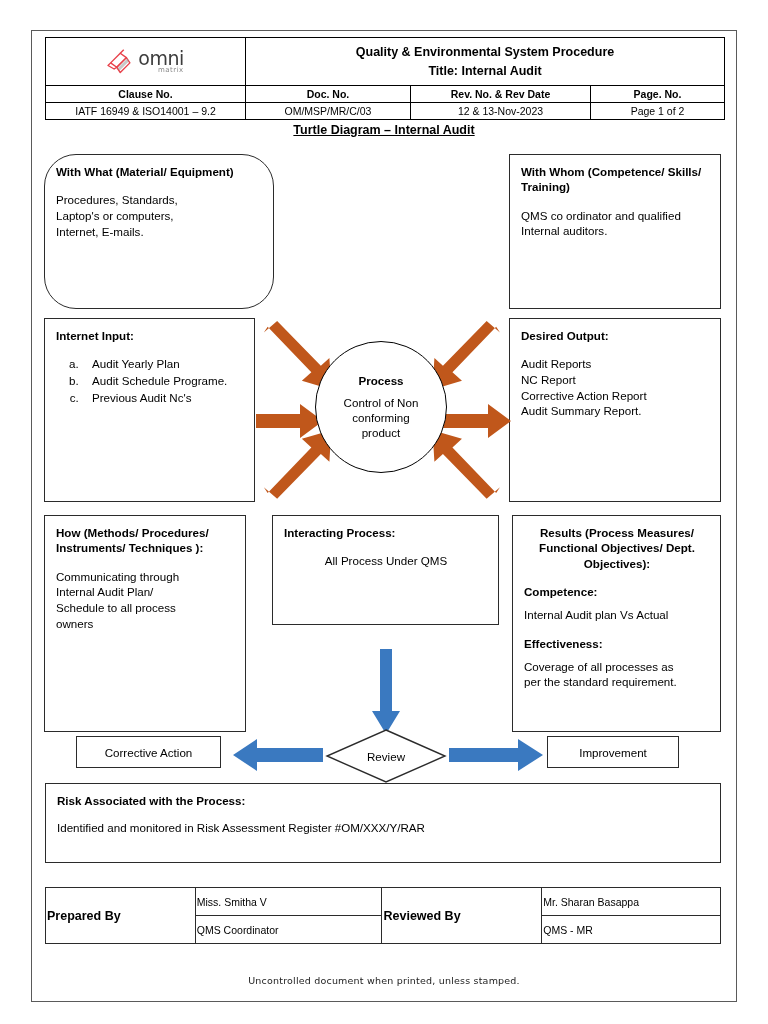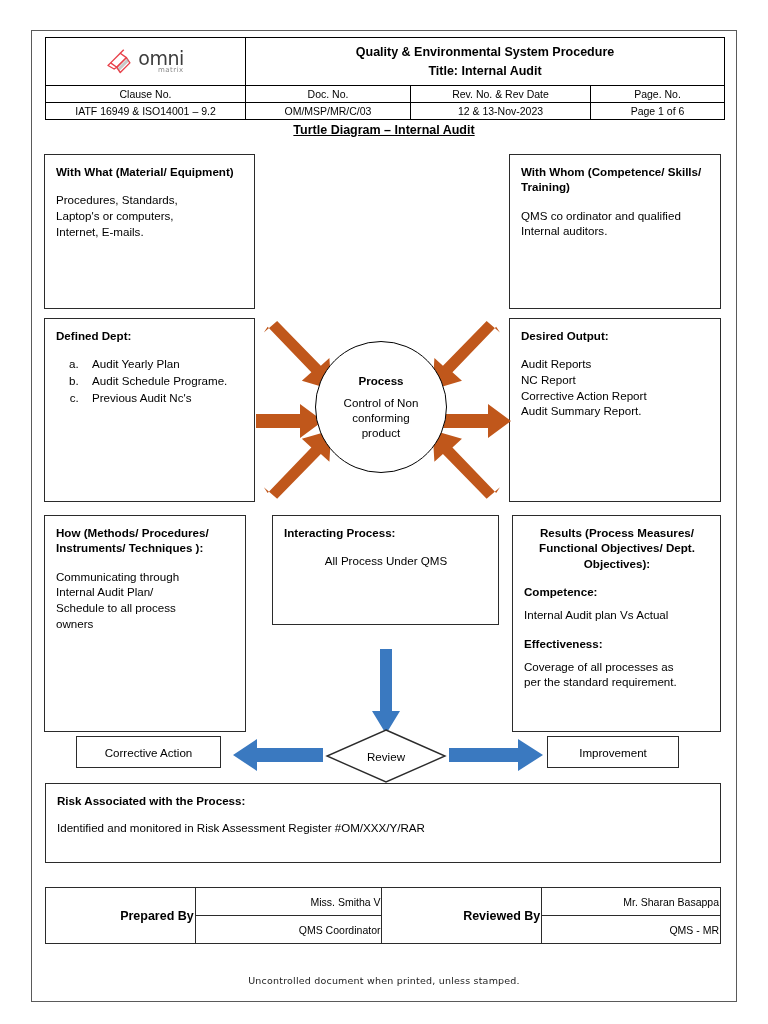--- a/index.html
+++ b/index.html
@@ -43,21 +43,21 @@
     font-size: 7px; color: #8a8a8a; letter-spacing: 0.5px;
     text-align: right; margin-top: -1px;
     font-family: "DejaVu Sans", sans-serif;
   }
 
   .title-cell { text-align: center; padding: 5px 4px 7px; }
   .title-l1 { font-size: 12.5px; font-weight: bold; line-height: 1.45; }
   .title-l2 { font-size: 12.5px; font-weight: bold; line-height: 1.45; }
 
   .meta-head td, .meta-val td { text-align: center; font-size: 10.5px; height: 17px; }
-  .meta-head td { padding: 1px 2px; }
+  .meta-head td { padding: 1px 2px; font-weight: bold; }
   .meta-val td { padding: 1px 2px; }
 
   
   .diag-title {
     position: absolute; left: 0; right: 0; top: 92px;
     text-align: center; font-size: 12.5px; font-weight: bold;
   }
   .diag-title span { text-decoration: underline; }
 
   
@@ -69,21 +69,21 @@
   }
   .tbox .bh {
     font-size: 11.6px; font-weight: bold; line-height: 1.32;
     margin: 0 0 13px 0;
   }
   .tbox .bb {
     font-size: 11.6px; line-height: 1.35; margin: 0;
   }
 
   
-  #box-withwhat   { left: 12px;  top: 123px; width: 211px; height: 155px; }
+  #box-withwhat   { left: 12px;  top: 123px; width: 230px; height: 155px; border-radius: 32px; }
   #box-withwhom   { left: 477px; top: 123px; width: 212px; height: 155px; }
   #box-input      { left: 12px;  top: 287px; width: 211px; height: 184px; }
   #box-output     { left: 477px; top: 287px; width: 212px; height: 184px; }
   #box-how        { left: 12px;  top: 484px; width: 202px; height: 217px; }
   #box-interact   { left: 240px; top: 484px; width: 227px; height: 110px; }
   #box-results    { left: 480px; top: 484px; width: 209px; height: 217px; }
   #box-risk       { left: 13px;  top: 752px; width: 676px; height: 80px; }
 
   
   .alist { margin: 0; padding: 0 0 0 26px; font-size: 11.6px; line-height: 1.36; }
@@ -148,21 +148,21 @@
 
   
   .sig-table {
     position: absolute;
     left: 13px; top: 856px;
     width: 676px;
     border-collapse: collapse;
   }
   .sig-table td {
     border: 1.3px solid #2b2b2b;
-    text-align: right;
+    text-align: left;
     vertical-align: middle;
     font-size: 10.5px;
     height: 28px;
   }
   .sig-table td.lbl {
     font-size: 12.5px; font-weight: bold;
   }
   .sig-w1 { width: 150px; }
   .sig-w2 { width: 187px; }
   .sig-w3 { width: 160px; }
@@ -215,21 +215,21 @@
     <tr class="meta-head">
       <td style="width:200px">Clause No.</td>
       <td style="width:165px">Doc. No.</td>
       <td style="width:180px">Rev. No. &amp; Rev Date</td>
       <td>Page. No.</td>
     </tr>
     <tr class="meta-val">
       <td>IATF 16949 &amp; ISO14001 – 9.2</td>
       <td>OM/MSP/MR/C/03</td>
       <td>12 &amp; 13-Nov-2023</td>
-      <td>Page 1 of 6</td>
+      <td>Page 1 of 2</td>
     </tr>
   </tbody>
     </table>
 
   <div class="diag-title">
     <span>Turtle Diagram – Internal Audit</span>
   </div>
 
   <svg class="oarrow" style="left:228px; top:288px; width:80px; height:80px;" viewBox="0 0 80 80">
     <path d="M3 12 L17 0 L63 47 L72 39 L74 72 L43 63 L53 54 L7 6 Z" fill="#C0571B" transform="translate(1,2) scale(0.95)"></path>
@@ -264,21 +264,21 @@
     <div class="bh">With What (Material/ Equipment)</div>
     <div class="bb">Procedures, Standards,<br>Laptop's or computers,<br>Internet, E-mails.</div>
   </div>
 
   <div class="tbox" id="box-withwhom">
     <div class="bh">With Whom (Competence/ Skills/ Training)</div>
     <div class="bb">QMS co ordinator and qualified<br>Internal auditors.</div>
   </div>
 
   <div class="tbox" id="box-input">
-    <div class="bh">Defined    Dept:</div>
+    <div class="bh">Internet    Input:</div>
     <ol class="alist">
       <li>Audit Yearly Plan</li>
       <li>Audit Schedule Programe.</li>
       <li>Previous Audit Nc's</li>
     </ol>
   </div>
 
   <div class="tbox" id="box-output">
     <div class="bh">Desired Output:</div>
     <div class="bb">Audit Reports<br>NC Report<br>Corrective Action Report<br>Audit Summary Report.</div>

